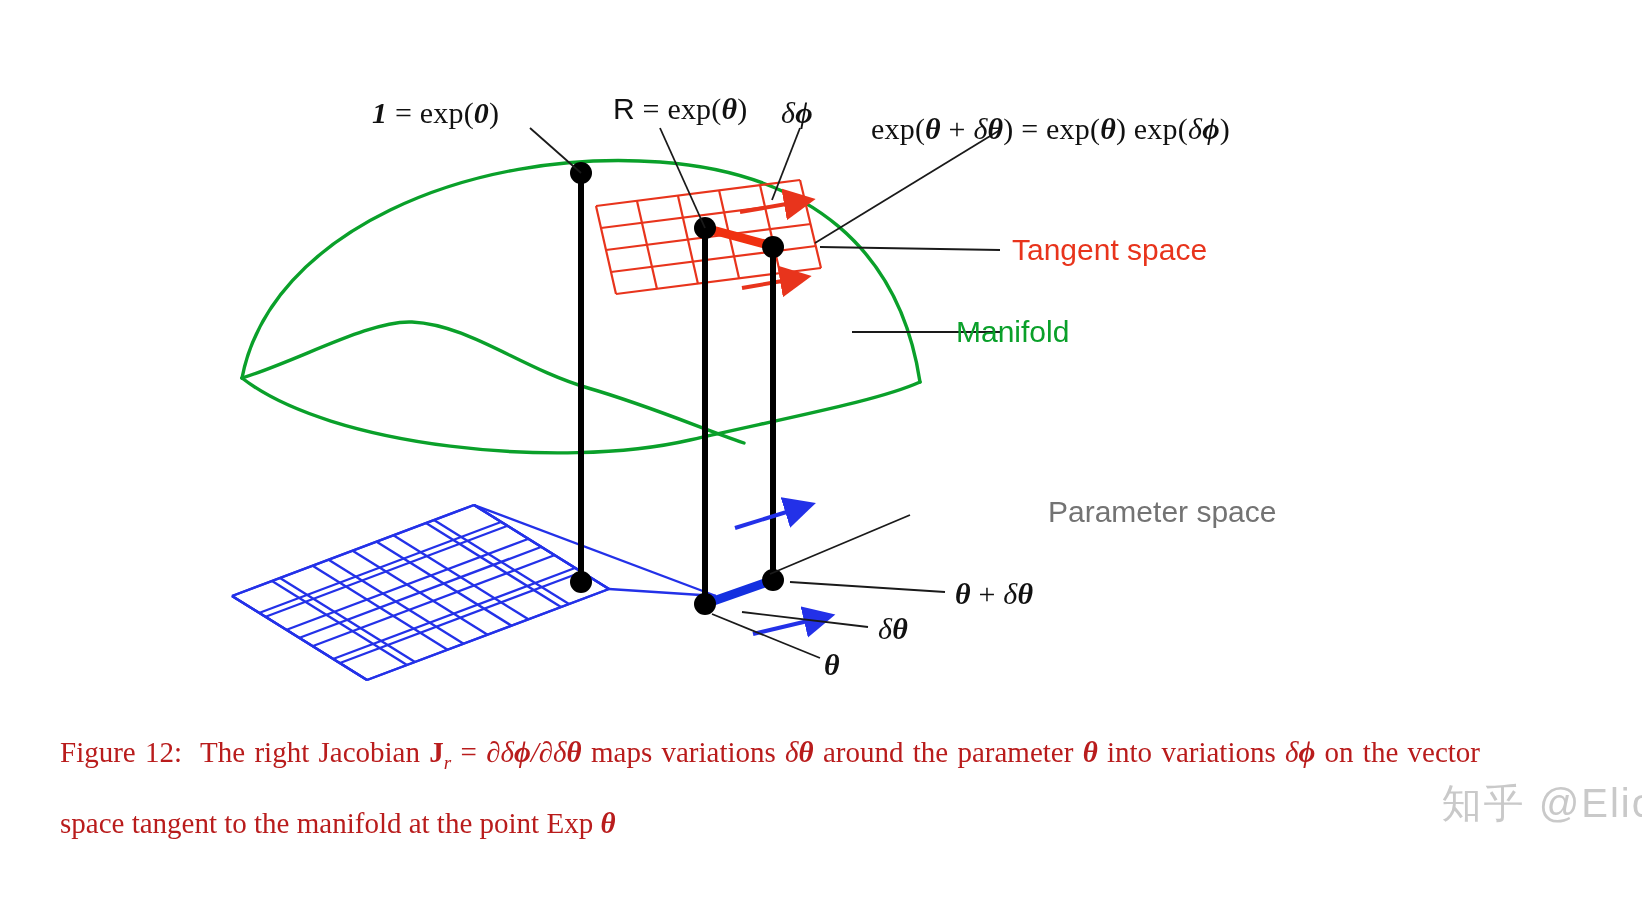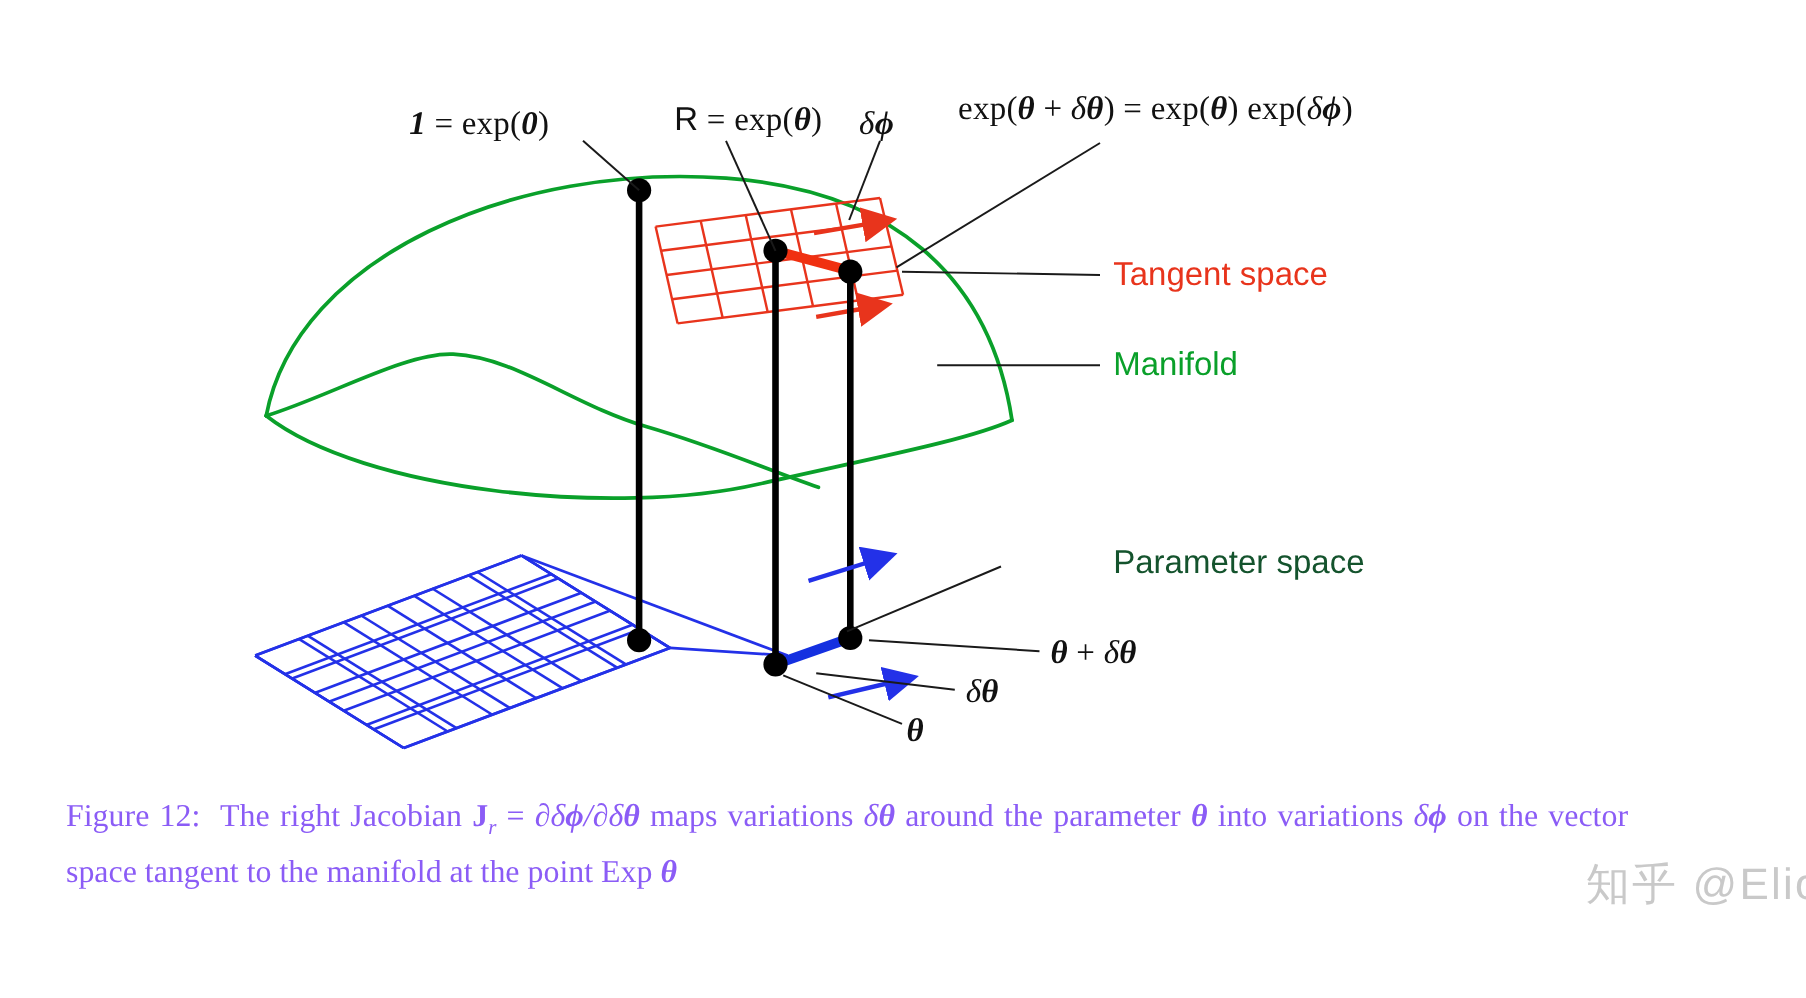--- a/index.html
+++ b/index.html
@@ -13,26 +13,26 @@
            font-size:30px;color:#111;letter-spacing:.2px;}
   .mathlbl .bi{font-weight:700;font-style:italic;}
   .mathlbl .up{font-style:normal;}
   .mathlbl .it{font-style:italic;}
 
   
   .calllbl{position:absolute;white-space:nowrap;font-family:"Liberation Sans",sans-serif;
            font-size:30px;font-weight:400;}
   .c-tangent{color:#e8341c;}
   .c-manifold{color:#0aa02a;}
-  .c-param{color:#14532d;}
+  .c-param{color:#737373;margin-left:36px;}
 
   
   .caption{position:absolute;left:60px;top:722px;width:1420px;
-           font-family:"Liberation Serif",serif;font-size:29px;line-height:40px;
-           color:#8b5cf6;text-align:justify;}
+           font-family:"Liberation Serif",serif;font-size:29px;line-height:60px;
+           color:#b91c1c;text-align:justify;}
   .caption .bi{font-weight:700;font-style:italic;}
   .caption .bf{font-weight:700;}
   .caption .it{font-style:italic;}
   .caption sub{font-size:.66em;}
 
   
   .watermark{position:absolute;right:18px;top:776px;
              font-family:"Liberation Sans",sans-serif;font-size:40px;
              color:#c9c9c9;letter-spacing:2px;white-space:nowrap;text-align:center;}
 
@@ -177,27 +177,27 @@
   </div>
 
   <div class="mathlbl" style="left:597px;top:92px;margin-left:16px;">
     <span style="font-family:'Liberation Sans',sans-serif;">R</span><span class="up"> = exp(</span><span class="bi">θ</span><span class="up">)</span>
   </div>
 
   <div class="mathlbl" style="left:781px;top:96px;">
     <span class="it">δ</span><span class="bi">ϕ</span>
   </div>
 
-  <div class="mathlbl" style="left:871px;top:82px;">
+  <div class="mathlbl" style="left:871px;top:112px;">
     <span class="up">exp(</span><span class="bi">θ</span><span class="up"> + </span><span class="it">δ</span><span class="bi">θ</span><span class="up">) = exp(</span><span class="bi">θ</span><span class="up">) exp(</span><span class="it">δ</span><span class="bi">ϕ</span><span class="up">)</span>
   </div>
 
   <div class="calllbl c-tangent" style="left:1012px;top:233px;text-align:right;">Tangent space</div>
 
-  <div class="calllbl c-manifold" style="left:1012px;top:315px;">Manifold</div>
+  <div class="calllbl c-manifold" style="left:956px;top:315px;">Manifold</div>
 
   <div class="calllbl c-param" style="left:1012px;top:495px;">Parameter space</div>
 
   <div class="mathlbl" style="left:955px;top:577px;">
     <span class="bi">θ</span><span class="up"> + </span><span class="it">δ</span><span class="bi">θ</span>
   </div>
 
   <div class="mathlbl" style="left:878px;top:612px;">
     <span class="it">δ</span><span class="bi">θ</span>
   </div>

